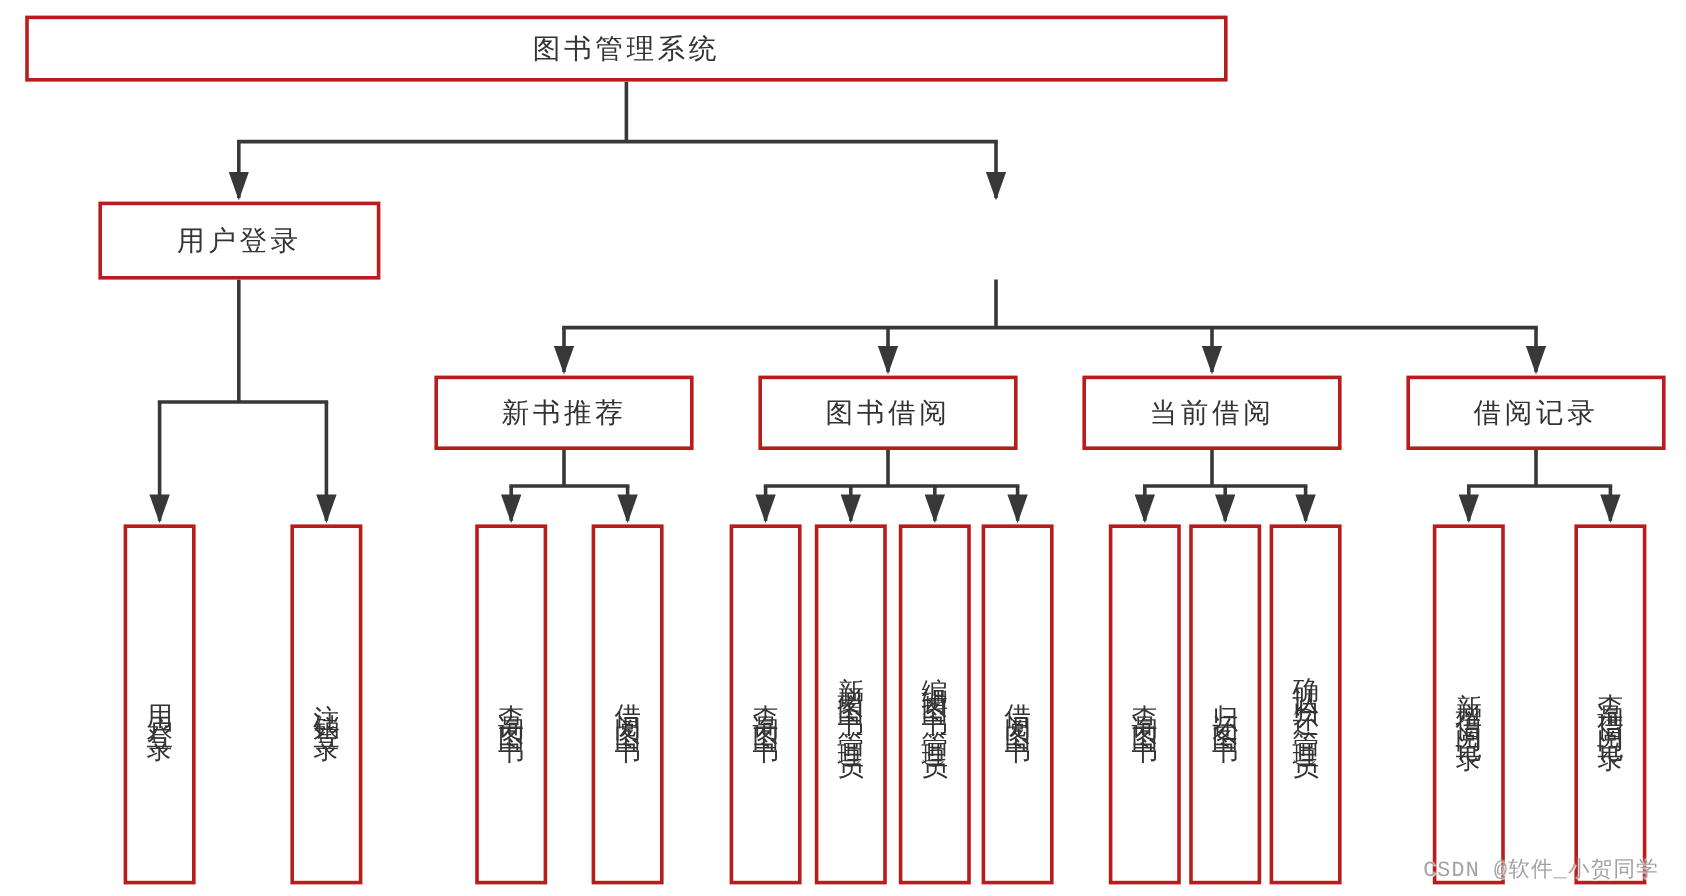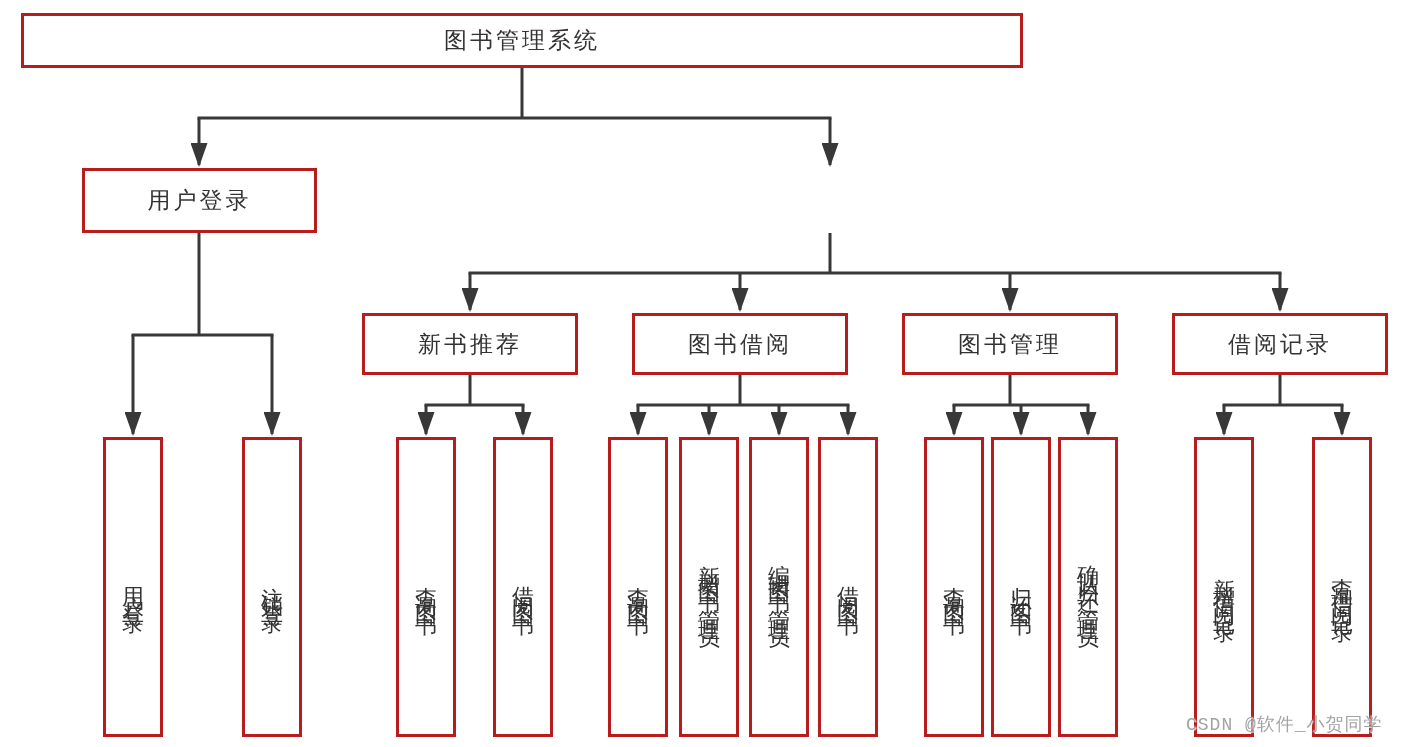--- a/index.html
+++ b/index.html
@@ -91,21 +91,21 @@
       <line x1="1342" y1="405" x2="1342" y2="434" marker-end="url(#arw)"></line>
     </g>
   </svg>
 
   <div class="box box-h" style="left:21px;top:13px;width:1002px;height:55px;">图书管理系统</div>
 
   <div class="box box-h" style="left:82px;top:168px;width:235px;height:65px;">用户登录</div>
 
   <div class="box box-h" style="left:632px;top:313px;width:216px;height:62px;">图书借阅</div>
   <div class="box box-h" style="left:362px;top:313px;width:216px;height:62px;">新书推荐</div>
-  <div class="box box-h" style="left:902px;top:313px;width:216px;height:62px;">图书管理</div>
+  <div class="box box-h" style="left:902px;top:313px;width:216px;height:62px;">当前借阅</div>
   <div class="box box-h" style="left:1172px;top:313px;width:216px;height:62px;">借阅记录</div>
 
   <div class="box box-v" style="left:103px;top:437px;width:60px;height:300px;">用户登录</div>
   <div class="box box-v" style="left:242px;top:437px;width:60px;height:300px;">注销登录</div>
 
   <div class="box box-v" style="left:396px;top:437px;width:60px;height:300px;">查询图书</div>
   <div class="box box-v" style="left:493px;top:437px;width:60px;height:300px;">借阅图书</div>
 
   <div class="box box-v" style="left:608px;top:437px;width:60px;height:300px;">查询图书</div>
   <div class="box box-v" style="left:679px;top:437px;width:60px;height:300px;">新增图书（管理员）</div>

